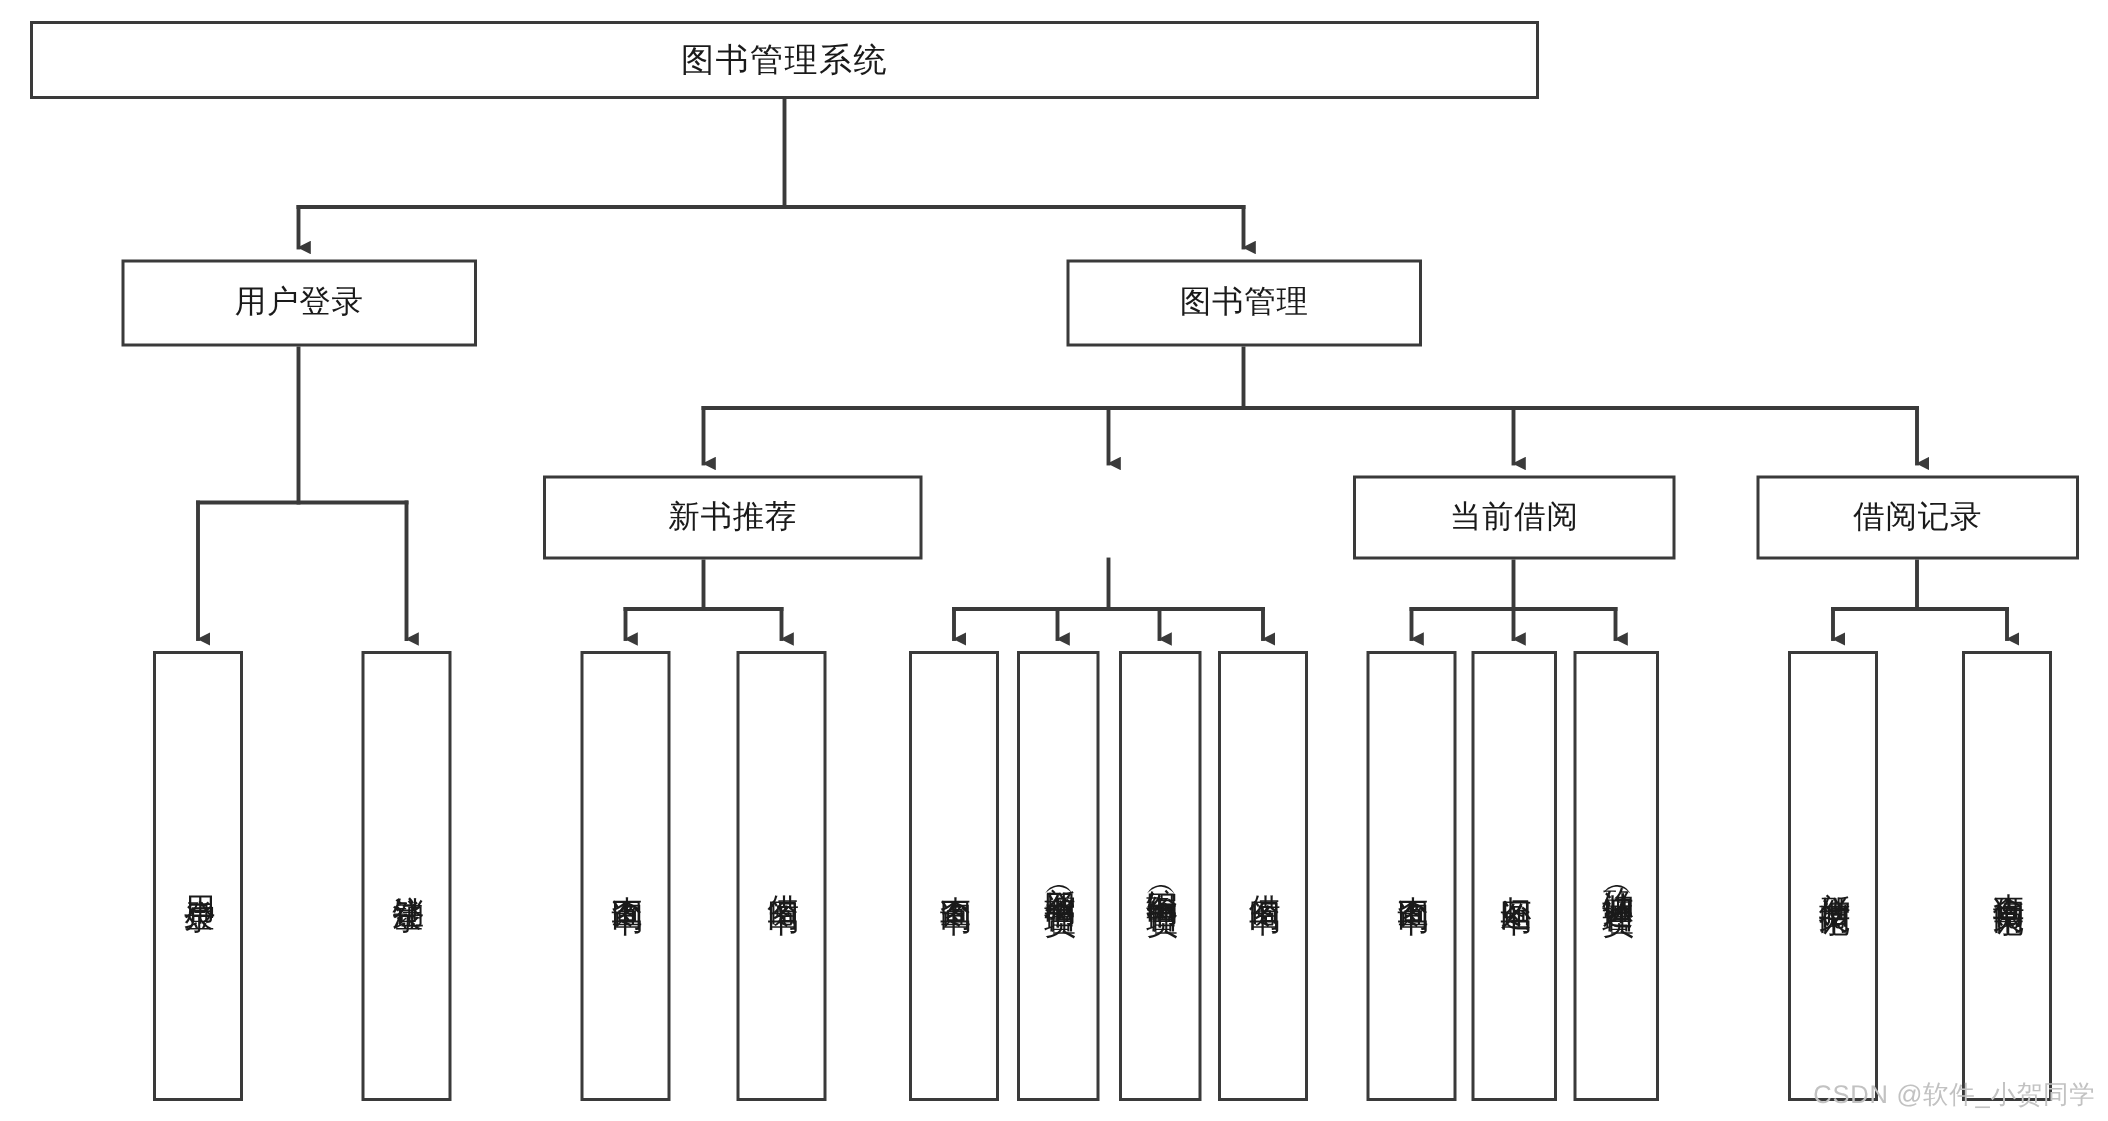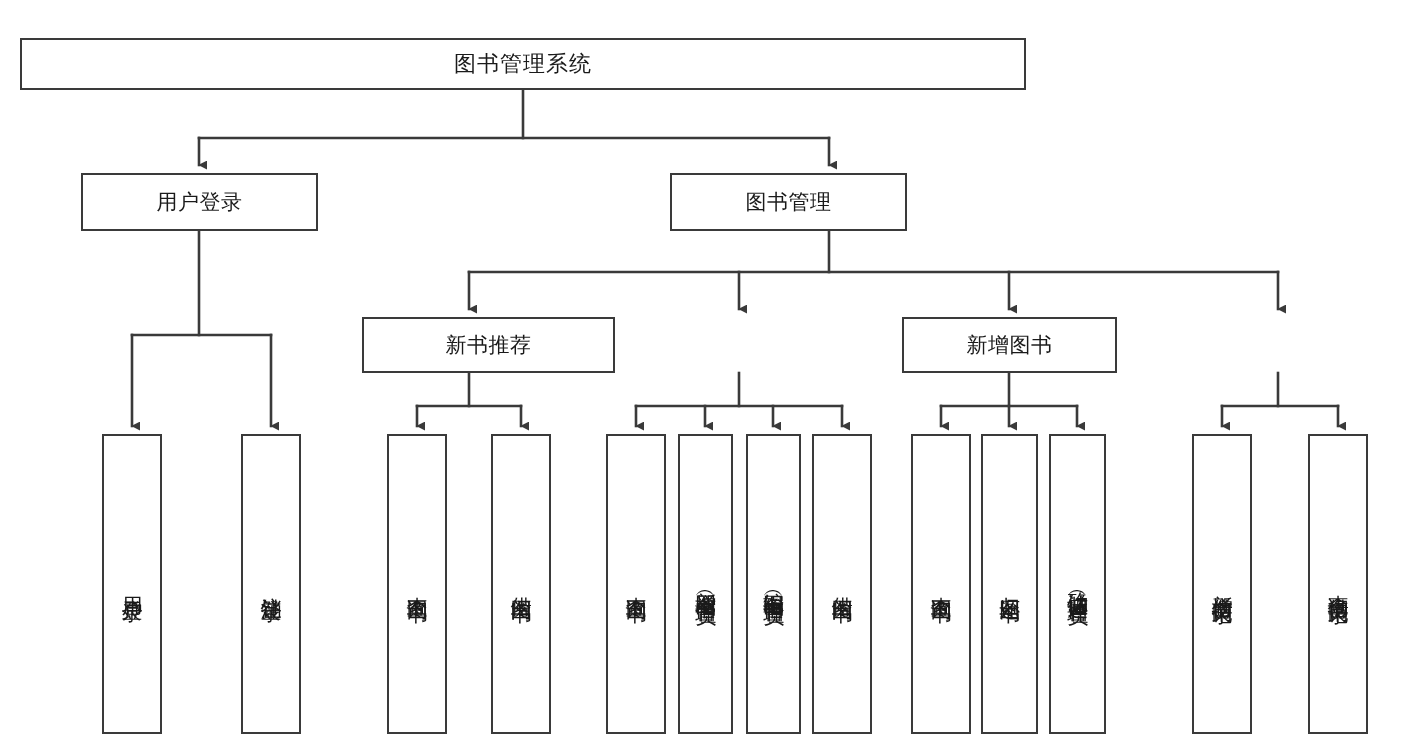--- a/index.html
+++ b/index.html
@@ -119,36 +119,39 @@
       <path d="M1077,406 L1077,426" marker-end="url(#arrowhead)"></path>
 
       <path d="M1278,373 L1278,406"></path>
       <path d="M1222,406 L1338,406"></path>
       <path d="M1222,406 L1222,426" marker-end="url(#arrowhead)"></path>
       <path d="M1338,406 L1338,426" marker-end="url(#arrowhead)"></path>
 
     </g>
   </svg>
 
-  <div class="node root horiz" style="left:20px; top:14px; width:1006px; height:52px;margin-top:24px;">
+  <div class="node root horiz" style="left:20px; top:14px; width:1006px; height:52px;">
     <span class="lbl">图书管理系统</span>
   </div>
 
   <div class="node horiz" style="left:81px; top:173px; width:237px; height:58px;">
     <span class="lbl">用户登录</span>
   </div>
-  <div class="node horiz" style="left:670px; top:173px; width:237px; height:58px;">
+  <div class="node horiz" style="left:711px; top:173px; width:237px; height:58px;">
     <span class="lbl">图书管理</span>
   </div>
 
   <div class="node horiz" style="left:362px; top:317px; width:253px; height:56px;">
     <span class="lbl">新书推荐</span>
   </div>
   <div class="node horiz" style="left:902px; top:317px; width:215px; height:56px;">
-    <span class="lbl">新增图书</span>
+    <span class="lbl">当前借阅</span>
+  </div>
+  <div class="node horiz" style="left:1171px; top:317px; width:215px; height:56px;">
+    <span class="lbl">借阅记录</span>
   </div>
 
   <div class="node vert" style="left:102px; top:434px; width:60px; height:300px;">
     <span class="lbl">用户登录</span>
   </div>
   <div class="node vert" style="left:241px; top:434px; width:60px; height:300px;">
     <span class="lbl">注销登录</span>
   </div>
 
   <div class="node vert" style="left:387px; top:434px; width:60px; height:300px;">
@@ -181,14 +184,15 @@
     <span class="lbl">确认归还（管理员）</span>
   </div>
 
   <div class="node vert" style="left:1192px; top:434px; width:60px; height:300px;">
     <span class="lbl">新增借阅记录</span>
   </div>
   <div class="node vert" style="left:1308px; top:434px; width:60px; height:300px;">
     <span class="lbl">查询借阅记录</span>
   </div>
 
+  <div class="watermark">CSDN @软件_小贺同学</div>
 
 </div>
 
 </body></html>

